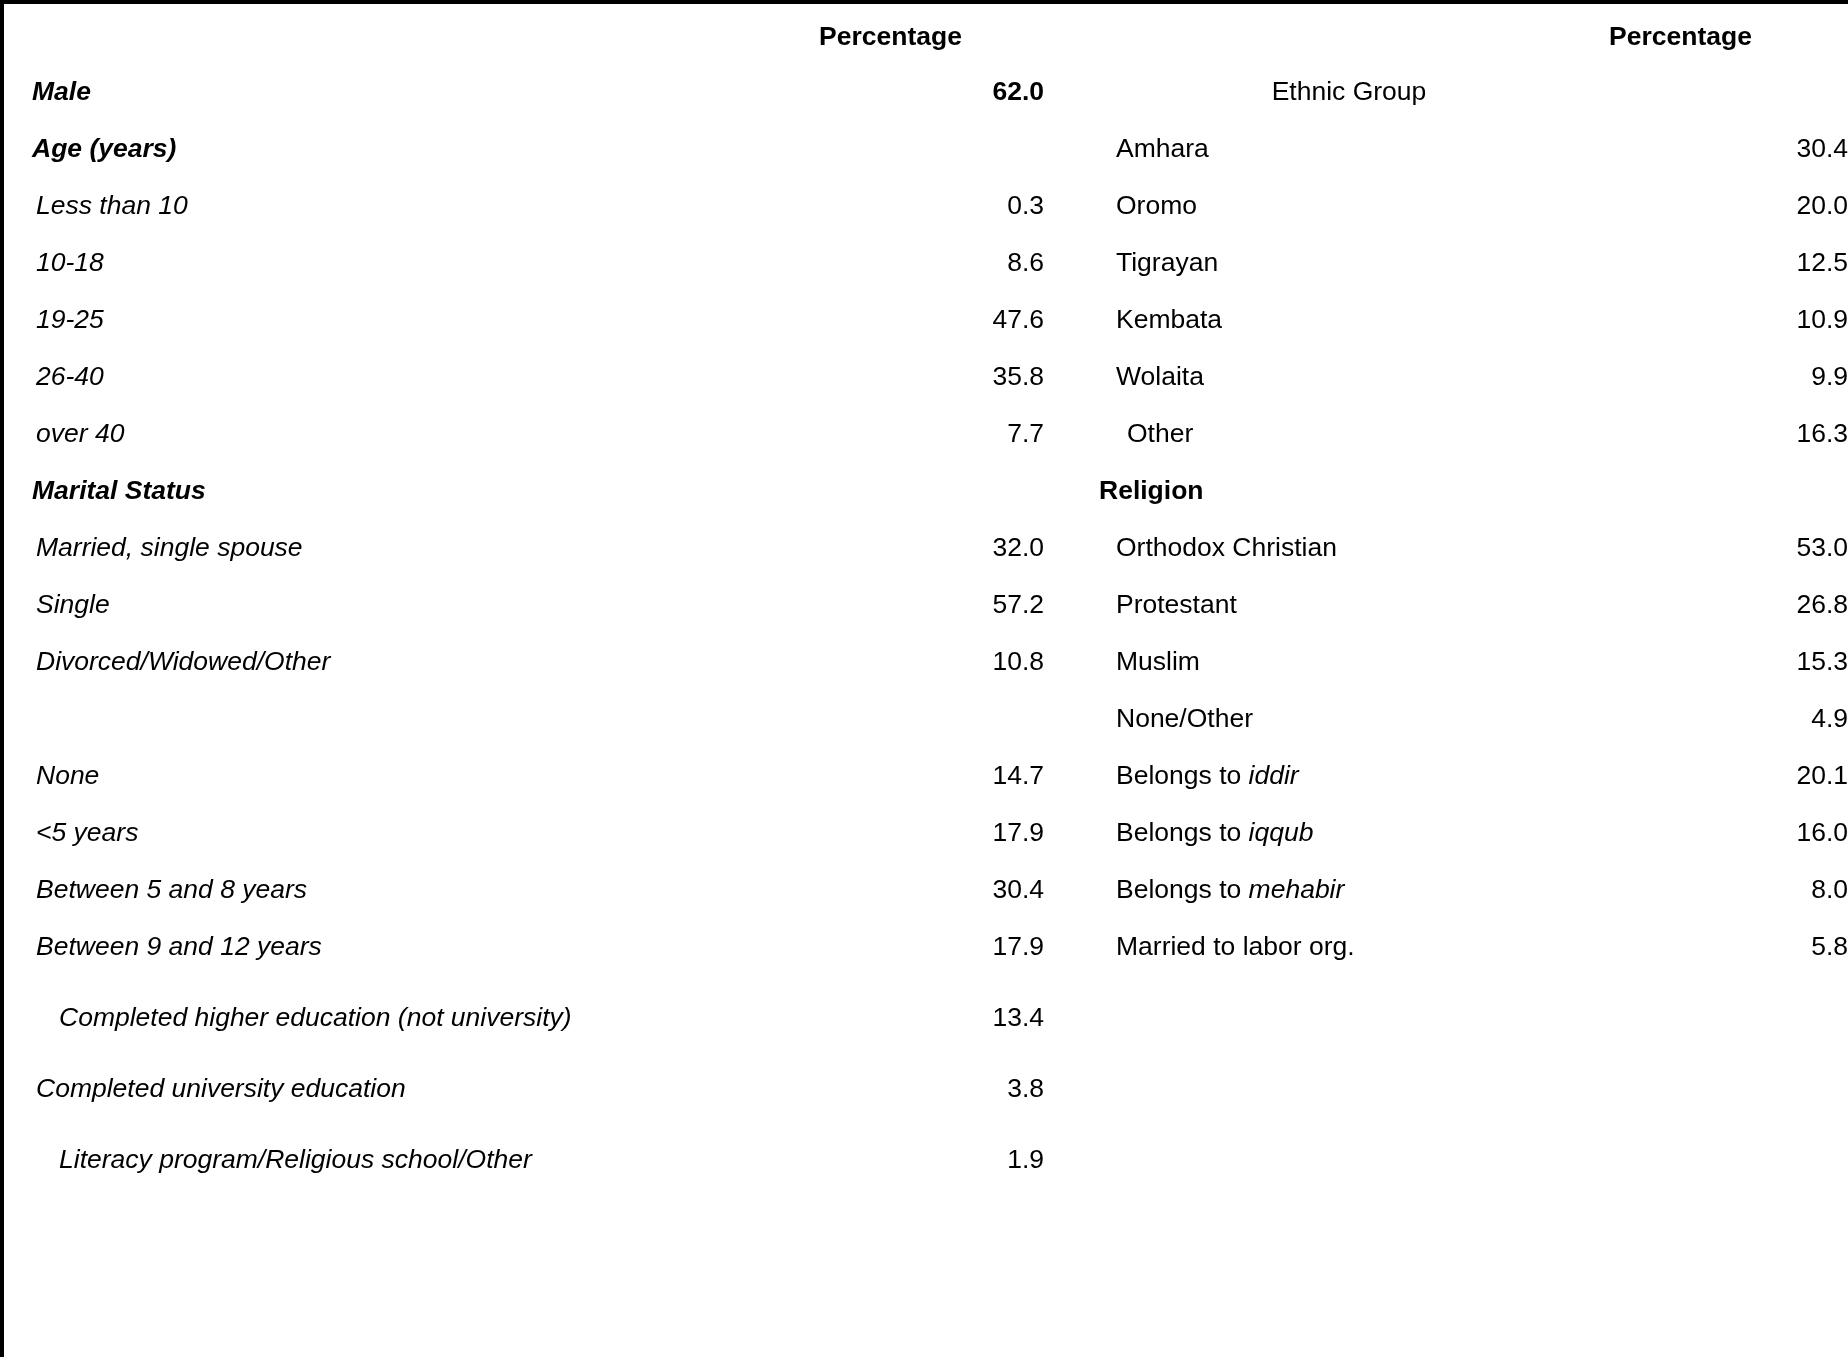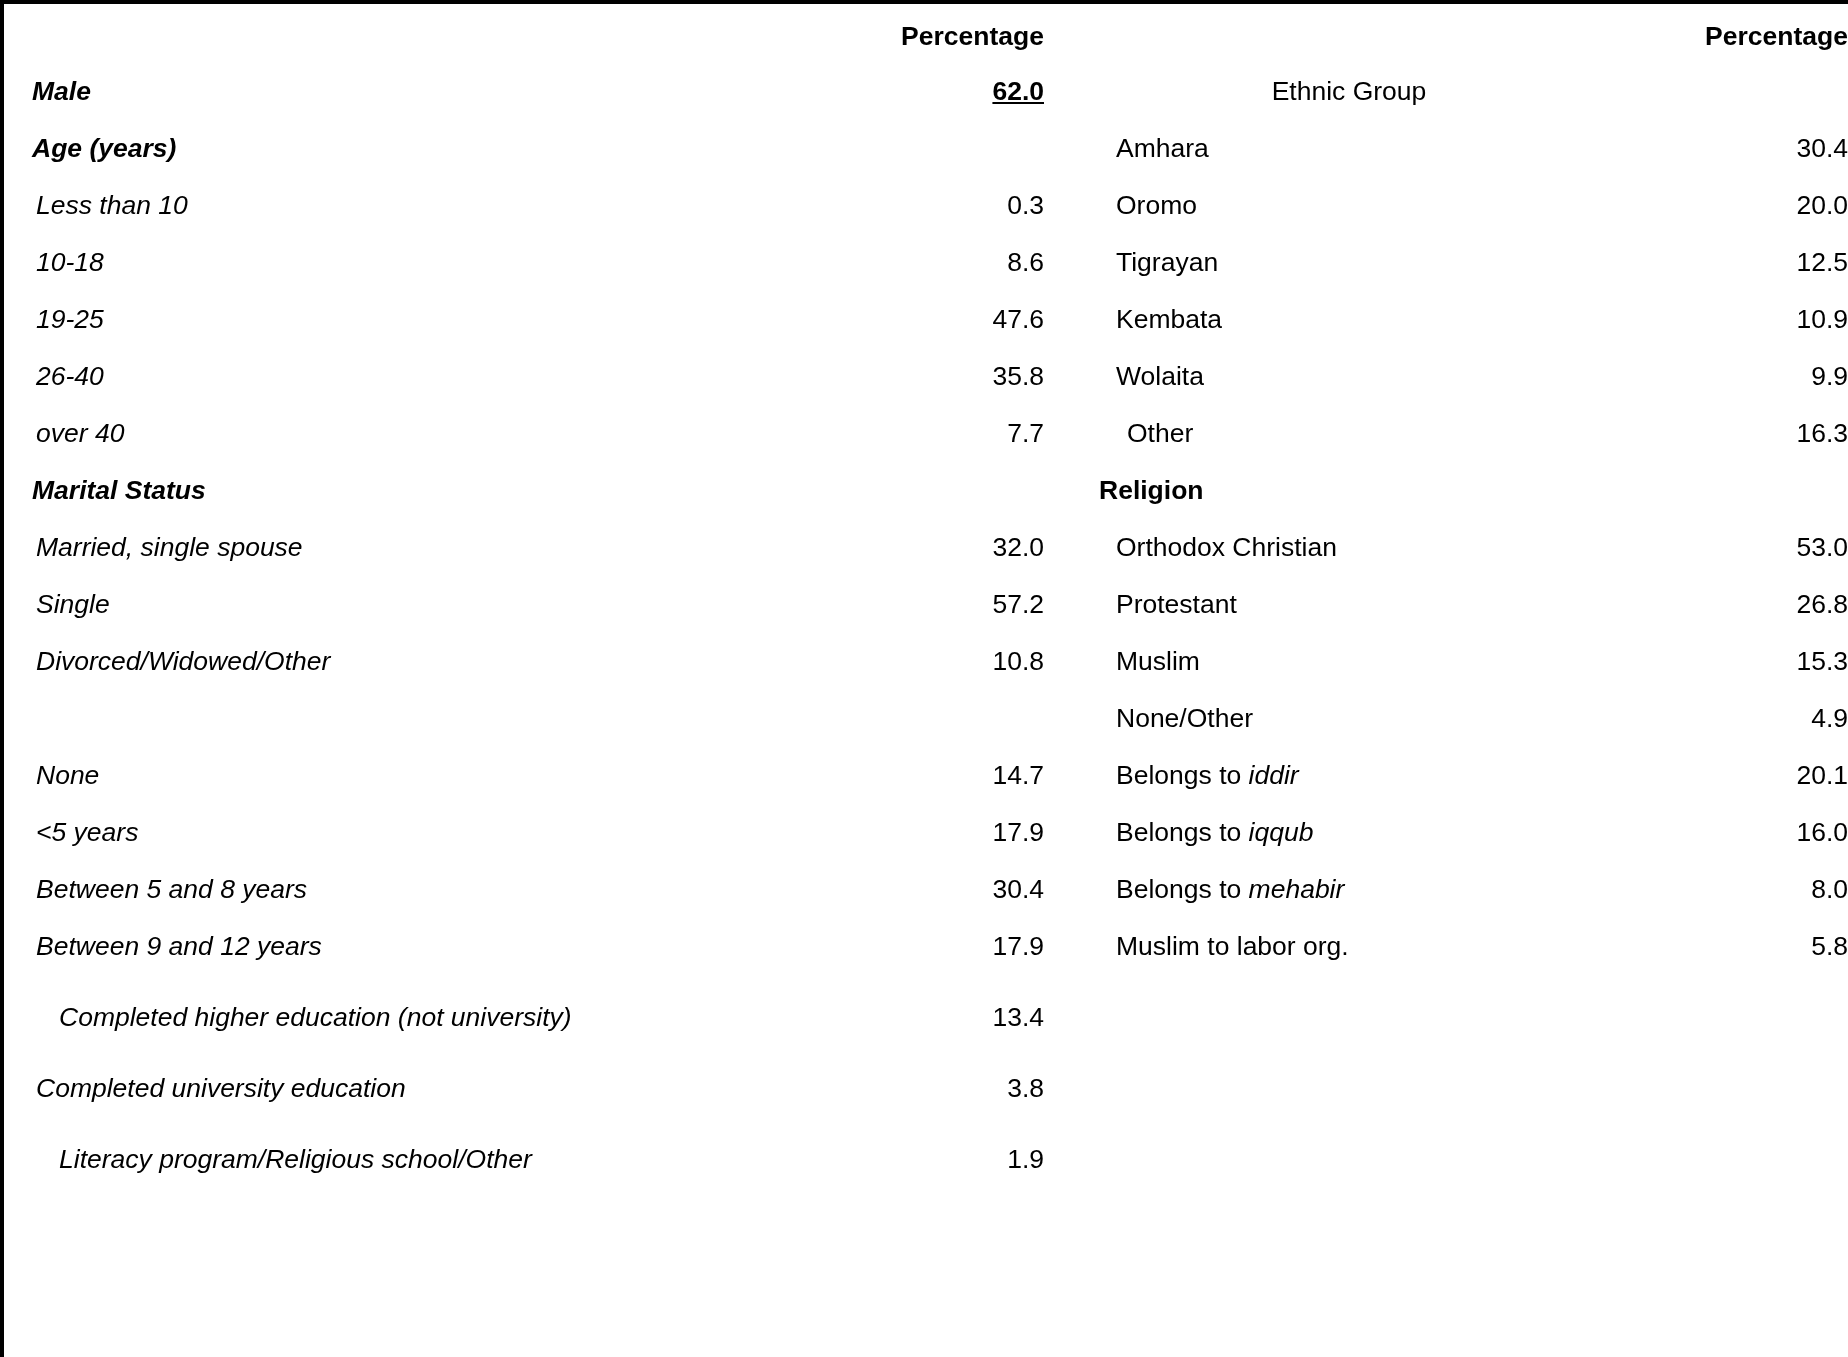--- a/index.html
+++ b/index.html
@@ -48,21 +48,21 @@
   }
 
   tr.hrow { height: 53px; }
   tr.drow { height: 57px; }
   tr.spacer-row { height: 57px; }
   tr.wrap-row { height: 85px; }
   tr.obs-gap { height: 100px; }
 
   th.hdr {
     font-weight: bold;
-    text-align: right;
+    text-align: left;
     padding-right: 8px;
     vertical-align: top;
     font-size: 26.5px;
   }
 
   
   td.lbl-l { text-align: left; font-style: italic; }
   td.lbl-l.group { font-weight: bold; padding-left: 28px; }
   td.lbl-l.item  { font-weight: normal; padding-left: 32px; }
   td.lbl-l.item-wrap {
@@ -78,21 +78,21 @@
   td.lbl-r.group-b { font-weight: bold; padding-left: 55px; }
   td.lbl-r.item    { font-weight: normal; padding-left: 72px; }
   td.lbl-r.item-in { font-weight: normal; padding-left: 83px; }
 
   
   td.val {
     text-align: right;
     padding-right: 8px;
     font-weight: normal;
   }
-  td.val.bold { font-weight: bold; text-decoration: underline; }
+  td.val.bold { font-weight: bold; }
 
   em.term { font-style: italic; }
 </style>
 </head>
 <body>
 
 <div id="table-frame">
 
   <table class="stats">
     <colgroup>
@@ -198,21 +198,21 @@
         </tr>
         <tr class="drow">
           <td class="lbl-l item">Between 5 and 8 years</td>
           <td class="val">30.4</td>
           <td class="lbl-r item">Belongs to <em class="term">mehabir</em></td>
           <td class="val">8.0</td>
         </tr>
         <tr class="drow">
           <td class="lbl-l item">Between 9 and 12 years</td>
           <td class="val">17.9</td>
-          <td class="lbl-r item">Muslim to labor org.</td>
+          <td class="lbl-r item">Married to labor org.</td>
           <td class="val">5.8</td>
         </tr>
         <tr class="wrap-row">
           <td class="lbl-l item-wrap">Completed higher education (not university)</td>
           <td class="val">13.4</td>
           <td></td>
           <td class="val"></td>
         </tr>
         <tr class="drow">
           <td class="lbl-l item">Completed university education</td>

